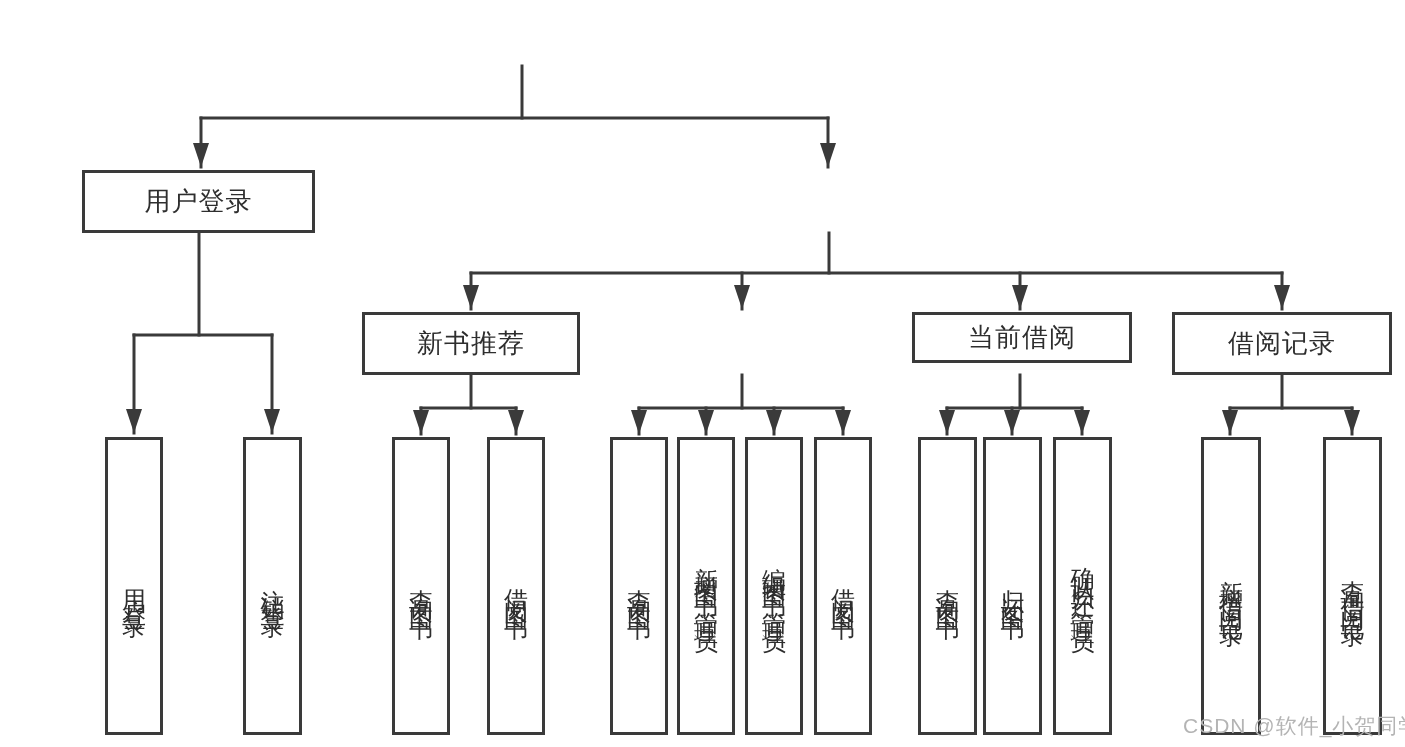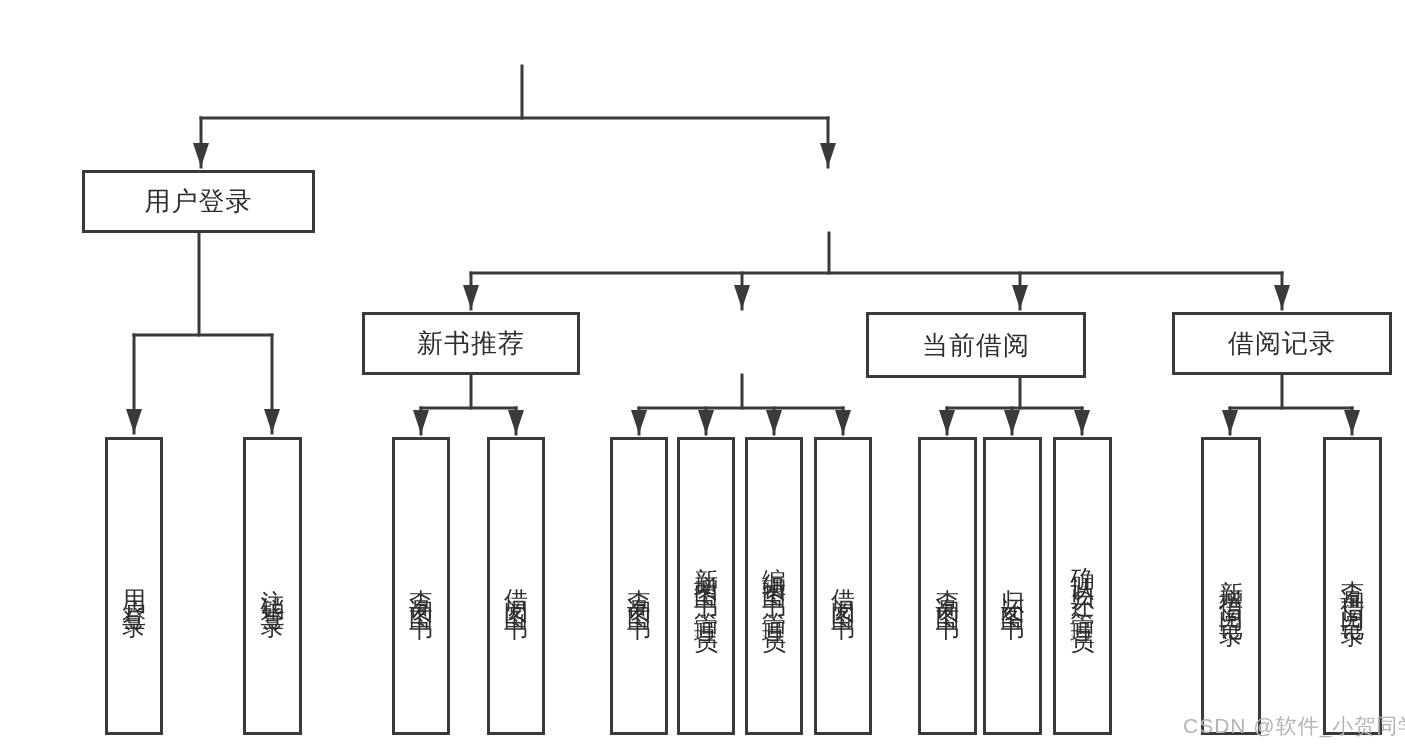--- a/index.html
+++ b/index.html
@@ -94,21 +94,21 @@
       <line x1="1230" y1="408" x2="1352" y2="408"></line>
       <line x1="1230" y1="408" x2="1230" y2="434" marker-end="url(#ah)"></line>
       <line x1="1352" y1="408" x2="1352" y2="434" marker-end="url(#ah)"></line>
     </g>
   </svg>
 
 
   <div class="node" style="left:82px;top:170px;width:233px;height:63px;">用户登录</div>
 
   <div class="node" style="left:362px;top:312px;width:218px;height:63px;">新书推荐</div>
-  <div class="node" style="left:866px;top:312px;width:220px;height:66px;">当前借阅</div>
+  <div class="node" style="left:912px;top:312px;width:220px;height:51px;">当前借阅</div>
   <div class="node" style="left:1172px;top:312px;width:220px;height:63px;">借阅记录</div>
 
   <div class="node leaf" style="left:105px;top:437px;width:58px;height:298px;">用户登录</div>
   <div class="node leaf" style="left:243px;top:437px;width:59px;height:298px;">注销登录</div>
 
   <div class="node leaf" style="left:392px;top:437px;width:58px;height:298px;">查询图书</div>
   <div class="node leaf" style="left:487px;top:437px;width:58px;height:298px;">借阅图书</div>
 
   <div class="node leaf" style="left:610px;top:437px;width:58px;height:298px;">查询图书</div>
   <div class="node leaf" style="left:677px;top:437px;width:58px;height:298px;">新增图书（管理员）</div>

